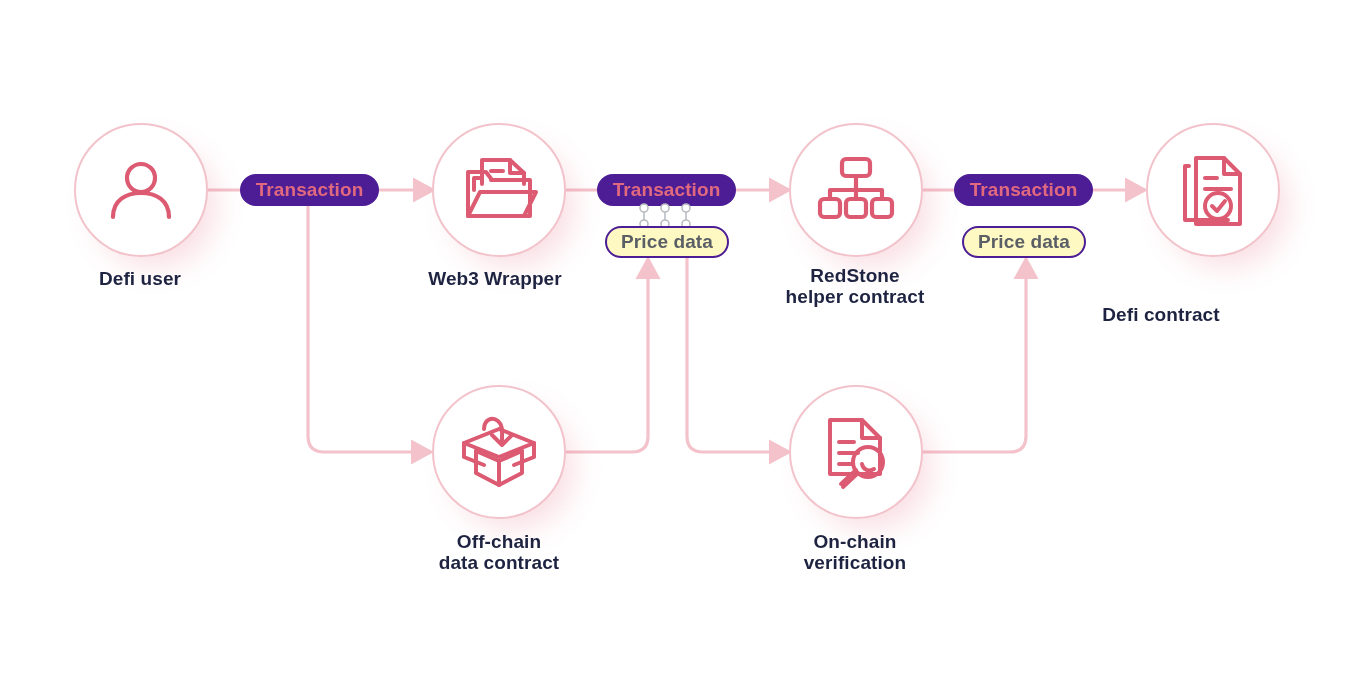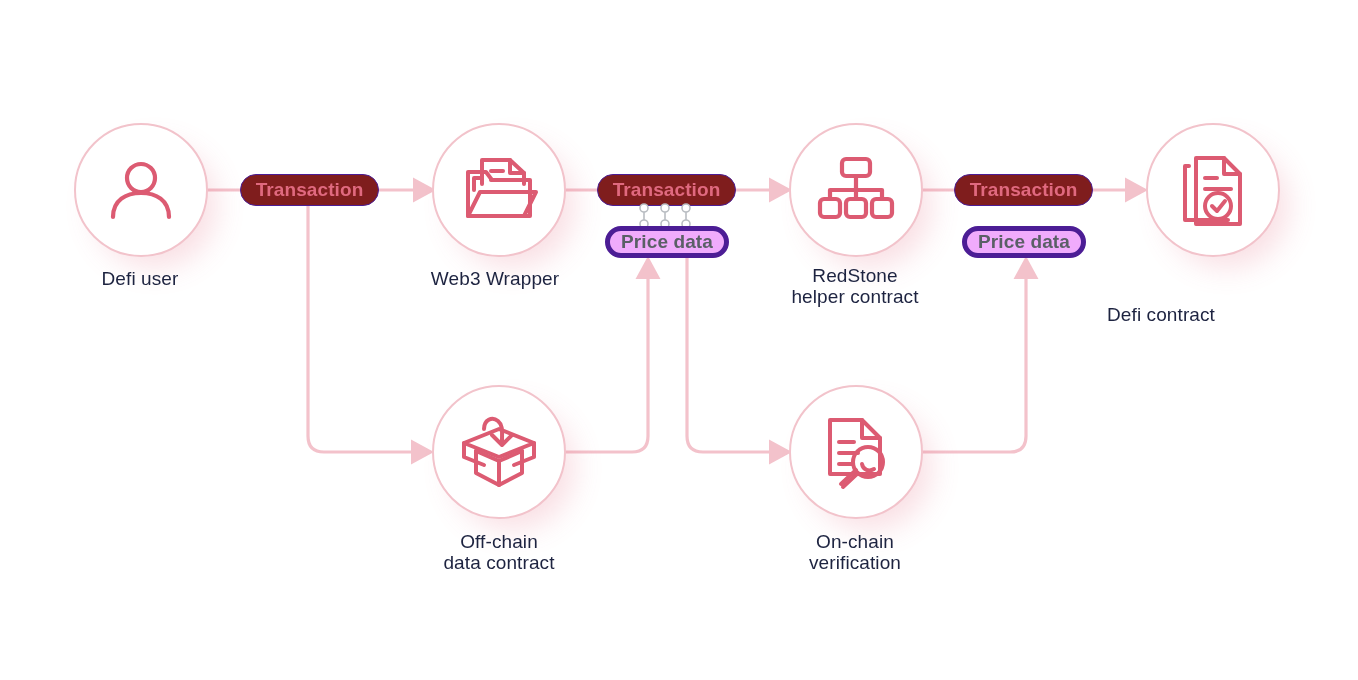--- a/index.html
+++ b/index.html
@@ -40,48 +40,48 @@
                 0 0 0 0 rgba(0,0,0,0);
   }
   .node svg { display: block; }
 
   
   .caption {
     position: absolute;
     text-align: center;
     color: #1d2340;
     font-size: 19px;
-    font-weight: normal;
+    font-weight: bold;
     line-height: 21px;
     letter-spacing: 0.1px;
     white-space: pre-line;
   }
 
   
   .pill {
     position: absolute;
     height: 32px;
     display: flex;
     align-items: center;
     justify-content: center;
     border-radius: 16px;
     font-size: 19px;
     font-weight: bold;
     letter-spacing: 0.1px;
     box-sizing: border-box;
   }
   .pill-transaction {
-    background: #7f1d1d;
+    background: #4c1d95;
     color: #e0697f;
-    border: 1px solid #4c1d95;
+    border: 3px solid #4c1d95;
   }
   .pill-price {
-    background: #f0abfc;
+    background: #fef9c3;
     color: #5a5f66;
-    border: 5px solid #4c1d95;
+    border: 2px solid #4c1d95;
   }
 
   
   .pins {
     position: absolute;
   }
 </style>
 </head>
 <body>
 

